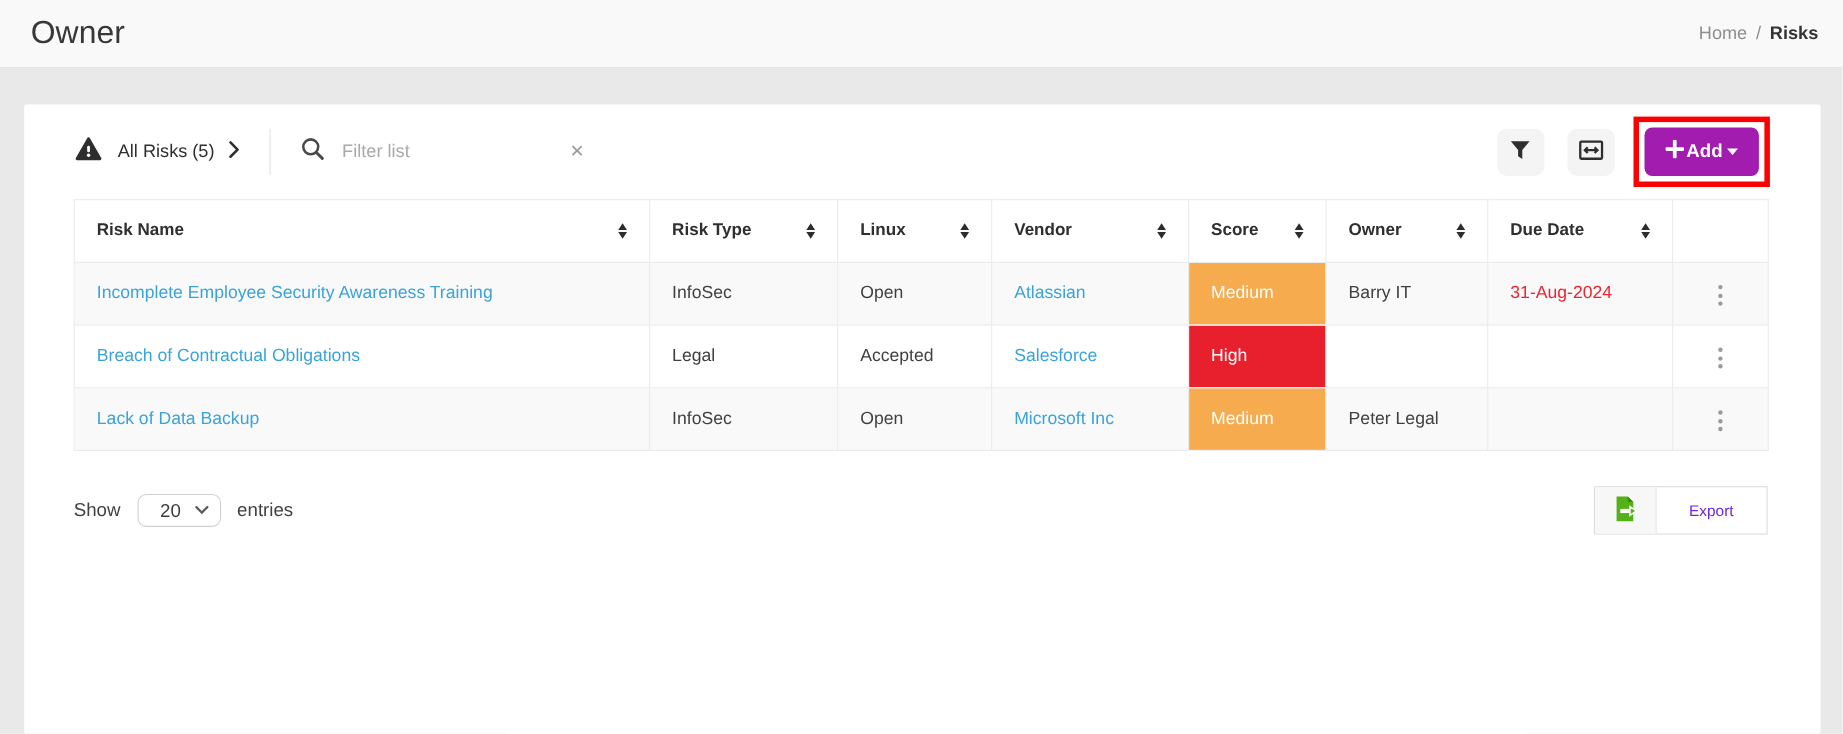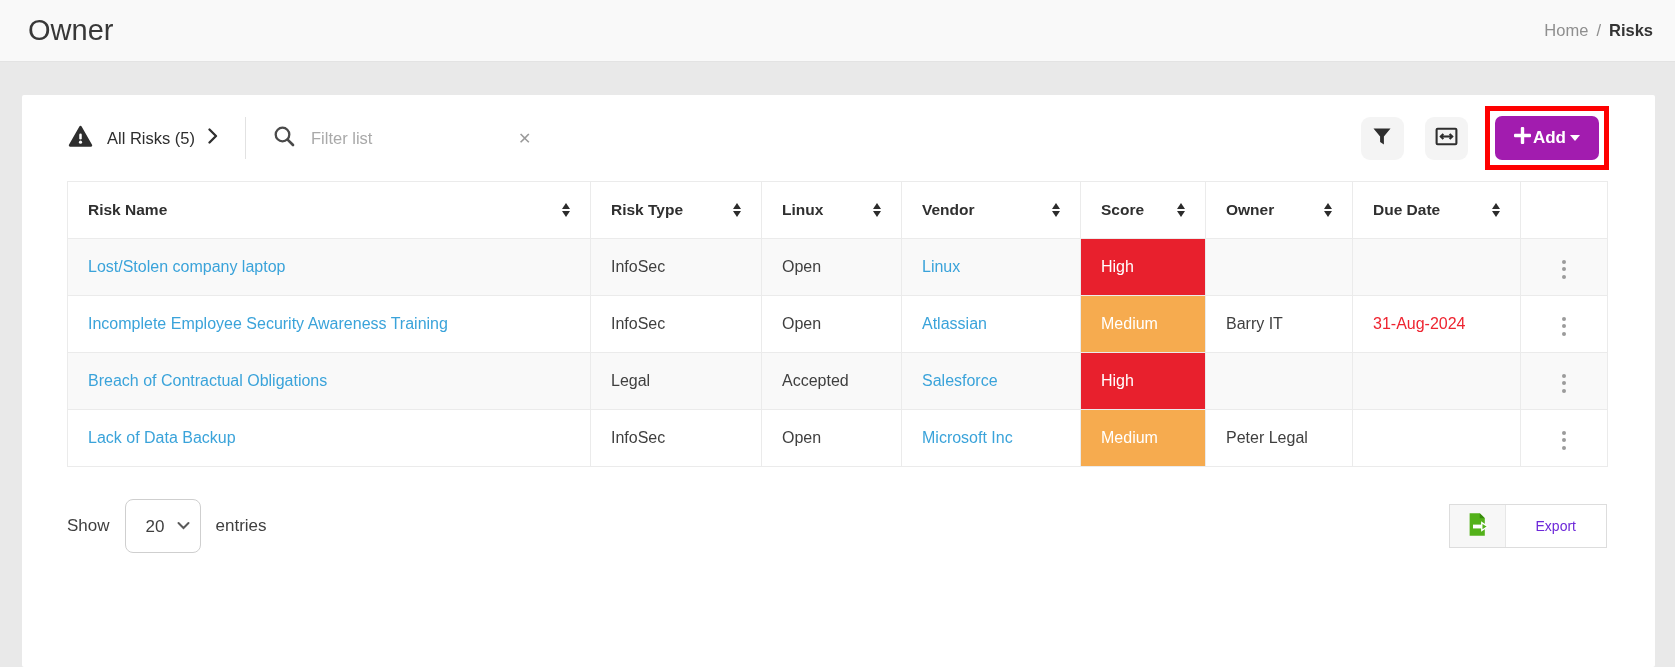--- a/index.html
+++ b/index.html
@@ -74,21 +74,21 @@
   td.due.overdue { color:#ee2430; }
   td.actions-cell { padding:0; text-align:center; }
   .kebab { display:inline-flex; flex-direction:column; gap:3.5px; cursor:pointer; padding:6px; }
   .kebab i { width:4px; height:4px; border-radius:50%; background:#9b9b9b; }
 
   
   .table-footer { display:flex; align-items:center; margin-top:32px; width:1540px; }
   .show-label, .entries-label { font-size:17px; color:#3f3f3f; }
   .select-wrap { position:relative; margin:0 15px; }
   .select-wrap select {
-    appearance:none; -webkit-appearance:none; width:76px; height:54px;
+    appearance:none; -webkit-appearance:none; width:76px; height:30px;
     border:1px solid #cfcfcf; border-radius:8px; background:#fff;
     font-size:17px; color:#3f3f3f; padding:0 0 0 20px; outline:none; cursor:pointer;
     font-family:"Liberation Sans","DejaVu Sans",sans-serif;
   }
   .select-chevron { position:absolute; right:11px; top:50%; transform:translateY(-50%); pointer-events:none; display:flex; }
   .f-spacer { flex:1; }
   .export-btn {
     display:flex; align-items:stretch; height:44px; border:1px solid #ddd;
     background:#fff; cursor:pointer; padding:0;
     font-family:"Liberation Sans","DejaVu Sans",sans-serif;
@@ -252,36 +252,20 @@
           </th>
           <th>
             <div class="th-wrap">
               <span></span>
             </div>
           </th>
         </tr>
     </thead>
     <tbody>
         <tr>
-          <td><a class="risk-link">Lost/Stolen company laptop</a></td>
-          <td>InfoSec</td>
-          <td>Open</td>
-          <td><a class="vendor-link">Linux</a></td>
-          <td class="score-cell">
-            <div class="score-pill high">High</div>
-          </td>
-          <td></td>
-          <td class="due"></td>
-          <td class="actions-cell"><span class="kebab">
-              <i></i>
-              <i></i>
-              <i></i>
-            </span></td>
-        </tr>
-        <tr>
           <td><a class="risk-link">Incomplete Employee Security Awareness Training</a></td>
           <td>InfoSec</td>
           <td>Open</td>
           <td><a class="vendor-link">Atlassian</a></td>
           <td class="score-cell">
             <div class="score-pill medium">Medium</div>
           </td>
           <td>Barry IT</td>
           <td class="due overdue">31-Aug-2024</td>
           <td class="actions-cell"><span class="kebab">

